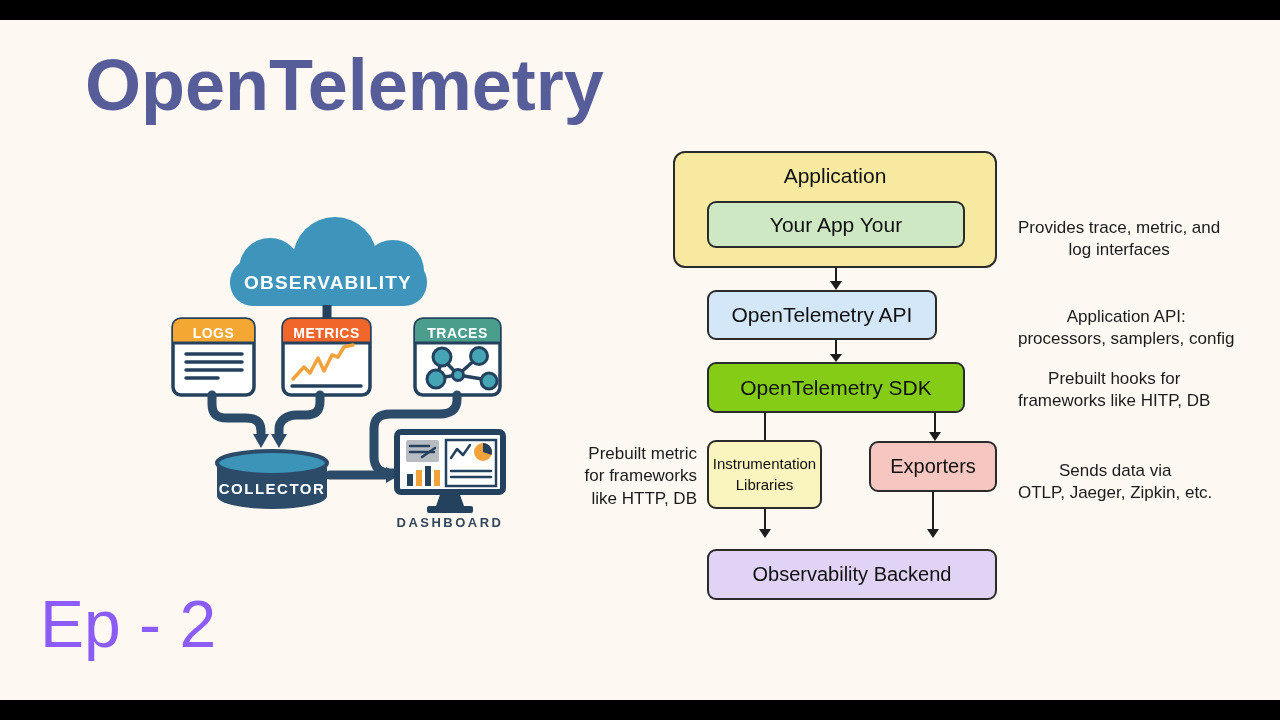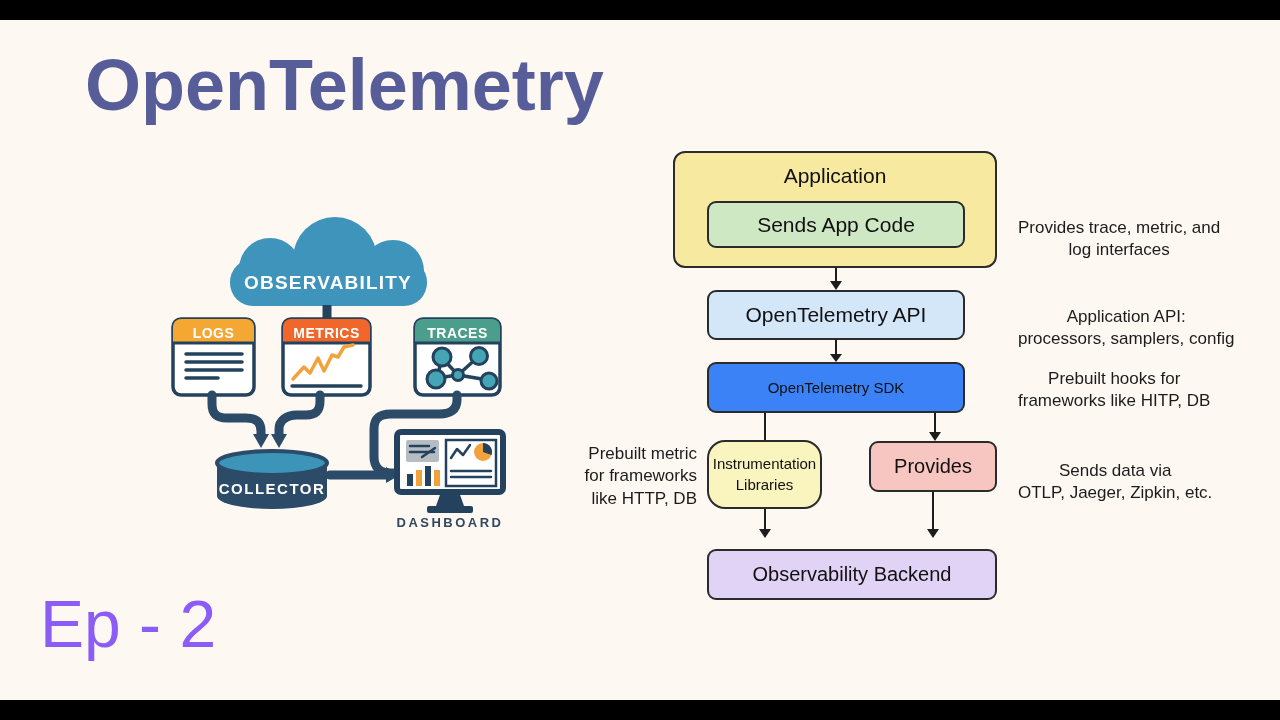--- a/index.html
+++ b/index.html
@@ -18,25 +18,25 @@
   .illustration{position:absolute;left:150px;top:185px;width:380px;height:335px;}
 
   
   .node{position:absolute;box-sizing:border-box;border:2px solid #2b2b2b;
         display:flex;align-items:center;justify-content:center;text-align:center;
         color:#111;white-space:pre-line;}
   .node-application{left:673px;top:131px;width:324px;height:117px;border-radius:12px;
         background:#F7E9A0;align-items:flex-start;padding-top:11px;font-size:21px;}
   .node-your-app-code{left:707px;top:181px;width:258px;height:47px;border-radius:9px;
         background:#CEE8C4;font-size:21px;}
-  .node-otel-api{left:707px;top:270px;width:258px;height:50px;border-radius:9px;
+  .node-otel-api{left:707px;top:270px;width:230px;height:50px;border-radius:9px;
         background:#D4E7F9;font-size:21px;}
   .node-otel-sdk{left:707px;top:342px;width:258px;height:51px;border-radius:9px;
-        background:#3b82f6;font-size:15px;text-align:center;}
-  .node-instrumentation{left:707px;top:420px;width:115px;height:69px;border-radius:18px;
+        background:#84cc16;font-size:21px;text-align:center;}
+  .node-instrumentation{left:707px;top:420px;width:115px;height:69px;border-radius:9px;
         background:#FAF4BE;font-size:15px;line-height:1.35;}
   .node-exporters{left:869px;top:421px;width:128px;height:51px;border-radius:9px;
         background:#F7C6C1;font-size:20px;}
   .node-backend{left:707px;top:518px;width:290px;height:51px;border-radius:9px;
         background:#E0D3F5;font-size:20px;margin-top:11px;}
 
   .annotation{position:absolute;font-size:17px;line-height:1.32;color:#1c1c1c;
         white-space:pre-line;text-align:center;}
   .note-api{left:1018px;top:197px;}
   .note-sdk{left:1018px;top:286px;}
@@ -183,34 +183,34 @@
         <polygon points="929,412 941,412 935,421"></polygon>
         <polygon points="759,509 771,509 765,518"></polygon>
         <polygon points="927,509 939,509 933,518"></polygon>
       </g>
     </svg>
 
     <div class="node node-application">
       <span>Application</span>
     </div>
     <div class="node node-your-app-code">
-      <span>Sends App Code</span>
+      <span>Your App Your</span>
     </div>
     <div class="node node-otel-api">
       <span>OpenTelemetry API</span>
     </div>
     <div class="node node-otel-sdk">
       <span>OpenTelemetry SDK</span>
     </div>
     <div class="node node-instrumentation">
       <span>Instrumentation
 Libraries</span>
     </div>
     <div class="node node-exporters">
-      <span>Provides</span>
+      <span>Exporters</span>
     </div>
     <div class="node node-backend">
       <span>Observability Backend</span>
     </div>
 
     <div class="annotation note-api">Provides trace, metric, and
 log interfaces</div>
     <div class="annotation note-sdk">Application API:
 processors, samplers, config</div>
     <div class="annotation note-hooks">Prebuilt hooks for

